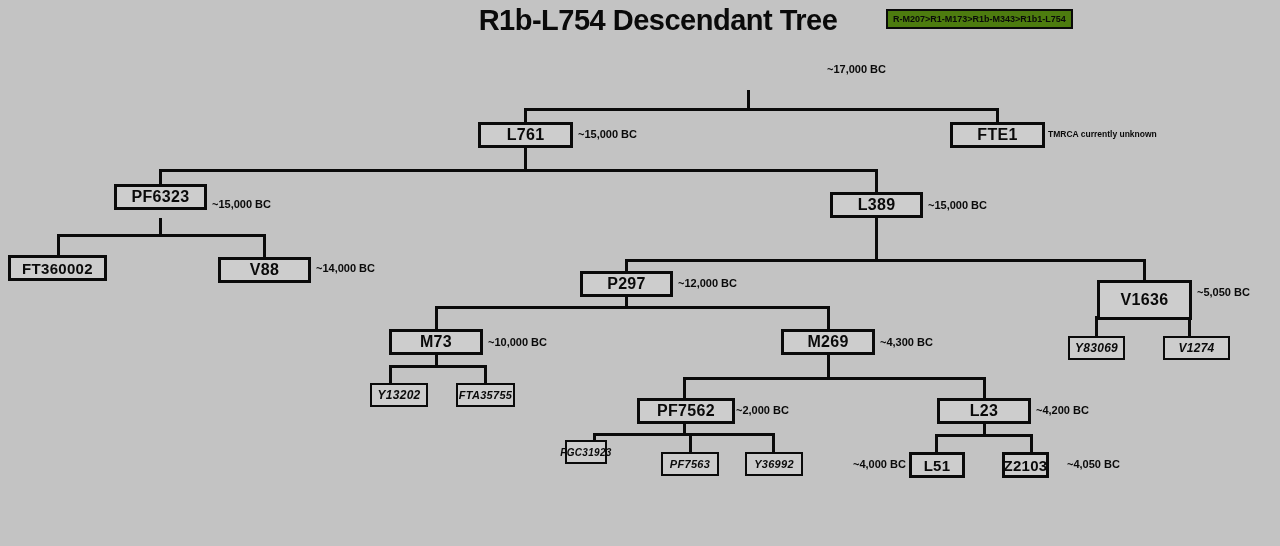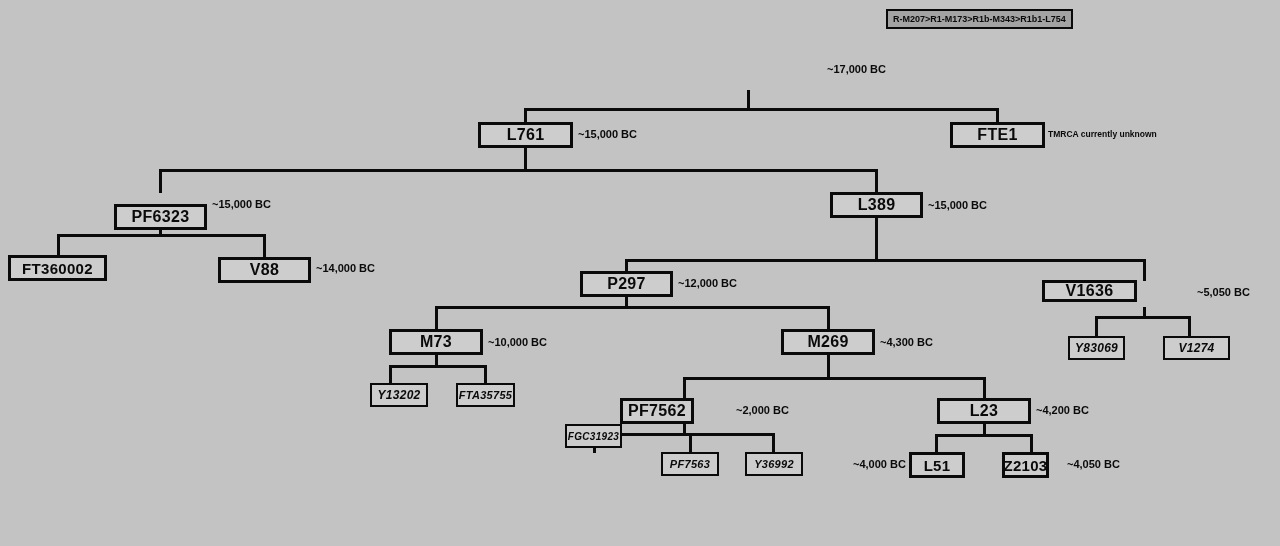--- a/index.html
+++ b/index.html
@@ -5,21 +5,21 @@
   html,body{margin:0;padding:0;background:#888;}
   .stage{
     position:relative;width:1280px;height:546px;background:#c3c3c3;
     font-family:"Liberation Sans",sans-serif;overflow:hidden;color:#0a0a0a;
   }
   .title{
     position:absolute;left:658px;top:4px;transform:translateX(-50%);
     white-space:nowrap;font-size:29px;font-weight:bold;letter-spacing:-.5px;
   }
   .crumb{
-    position:absolute;left:886px;top:9px;border:2px solid #0a0a0a;background:#a3a3a3;
+    position:absolute;left:886px;top:9px;border:2px solid #0a0a0a;background:#4d7c0f;
     font-size:9px;font-weight:bold;padding:3px 5px;white-space:nowrap;letter-spacing:0;
   }
   .node{
     position:absolute;box-sizing:border-box;background:#cdcdcd;border:3px solid #0a0a0a;
     display:flex;align-items:center;justify-content:center;
     font-weight:bold;letter-spacing:.3px;white-space:nowrap;
   }
   .node.leaf{border-width:2px;font-style:italic;}
   .f24{font-size:24px;} .f16{font-size:16px;text-align:right;} .f15{font-size:15px;}
   .f12{font-size:12px;} .f11{font-size:11px;} .f10{font-size:10px;}
@@ -29,20 +29,21 @@
   .time.small{font-size:8.5px;}
   .hline,.vline{position:absolute;background:#0a0a0a;}
   .hline{height:3px;}
   .vline{width:3px;}
 </style>
 </head>
 <body>
 
 <div class="stage">
 
+  <div class="title">R1b-L754 Descendant Tree</div>
   <div class="crumb">R-M207&gt;R1-M173&gt;R1b-M343&gt;R1b1-L754</div>
 
   <div class="vline" style="left:747px;top:90px;height:21px"></div>
   <div class="hline" style="left:524px;top:108px;width:475px"></div>
   <div class="vline" style="left:524px;top:108px;height:15px"></div>
   <div class="vline" style="left:996px;top:108px;height:15px"></div>
 
   <div class="vline" style="left:524px;top:148px;height:24px"></div>
   <div class="hline" style="left:159px;top:169px;width:719px"></div>
   <div class="vline" style="left:159px;top:169px;height:24px"></div>
@@ -90,56 +91,56 @@
   <div class="vline" style="left:1188px;top:316px;height:21px"></div>
 
   <div class="time" style="left:827px;top:63px">~17,000 BC</div>
 
   <div class="node f16" style="left:478px;top:122px;width:95px;height:26px">L761</div>
   <div class="time" style="left:578px;top:128px">~15,000 BC</div>
 
   <div class="node f16" style="left:950px;top:122px;width:95px;height:26px">FTE1</div>
   <div class="time small" style="left:1048px;top:129px">TMRCA currently unknown</div>
 
-  <div class="node f16" style="left:114px;top:204px;width:93px;height:26px">PF6323</div>
+  <div class="node f16" style="left:114px;top:184px;width:93px;height:26px">PF6323</div>
   <div class="time" style="left:212px;top:198px">~15,000 BC</div>
 
   <div class="node f16" style="left:830px;top:192px;width:93px;height:26px">L389</div>
   <div class="time" style="left:928px;top:199px">~15,000 BC</div>
 
   <div class="node f15" style="left:8px;top:255px;width:99px;height:26px">FT360002</div>
 
   <div class="node f16" style="left:218px;top:257px;width:93px;height:26px">V88</div>
   <div class="time" style="left:316px;top:262px">~14,000 BC</div>
 
   <div class="node f16" style="left:580px;top:271px;width:93px;height:26px">P297</div>
   <div class="time" style="left:678px;top:277px">~12,000 BC</div>
 
-  <div class="node f16" style="left:1042px;top:280px;width:95px;height:22px">V1636</div>
+  <div class="node f16" style="left:1097px;top:280px;width:95px;height:40px">V1636</div>
   <div class="time" style="left:1197px;top:286px">~5,050 BC</div>
 
   <div class="node f16" style="left:389px;top:329px;width:94px;height:26px">M73</div>
   <div class="time" style="left:488px;top:336px">~10,000 BC</div>
 
   <div class="node f16" style="left:781px;top:329px;width:94px;height:26px">M269</div>
   <div class="time" style="left:880px;top:336px">~4,300 BC</div>
 
   <div class="node leaf f12" style="left:1068px;top:336px;width:57px;height:24px">Y83069</div>
   <div class="node leaf f12" style="left:1163px;top:336px;width:67px;height:24px">V1274</div>
 
   <div class="node leaf f12" style="left:370px;top:383px;width:58px;height:24px">Y13202</div>
   <div class="node leaf f11" style="left:456px;top:383px;width:59px;height:24px">FTA35755</div>
 
-  <div class="node f16" style="left:620px;top:398px;width:74px;height:26px">PF7562</div>
+  <div class="node f16" style="left:637px;top:398px;width:98px;height:26px">PF7562</div>
   <div class="time" style="left:736px;top:404px">~2,000 BC</div>
 
   <div class="node f16" style="left:937px;top:398px;width:94px;height:26px">L23</div>
   <div class="time" style="left:1036px;top:404px">~4,200 BC</div>
 
-  <div class="node leaf f10" style="left:565px;top:424px;width:57px;height:24px">FGC31923</div>
+  <div class="node leaf f10" style="left:565px;top:440px;width:42px;height:24px">FGC31923</div>
   <div class="node leaf f11" style="left:661px;top:452px;width:58px;height:24px">PF7563</div>
   <div class="node leaf f11" style="left:745px;top:452px;width:58px;height:24px">Y36992</div>
 
   <div class="time" style="left:853px;top:458px">~4,000 BC</div>
   <div class="node f15" style="left:909px;top:452px;width:56px;height:26px">L51</div>
 
   <div class="node f15" style="left:1002px;top:452px;width:47px;height:26px">Z2103</div>
   <div class="time" style="left:1067px;top:458px">~4,050 BC</div>
 
 </div>

